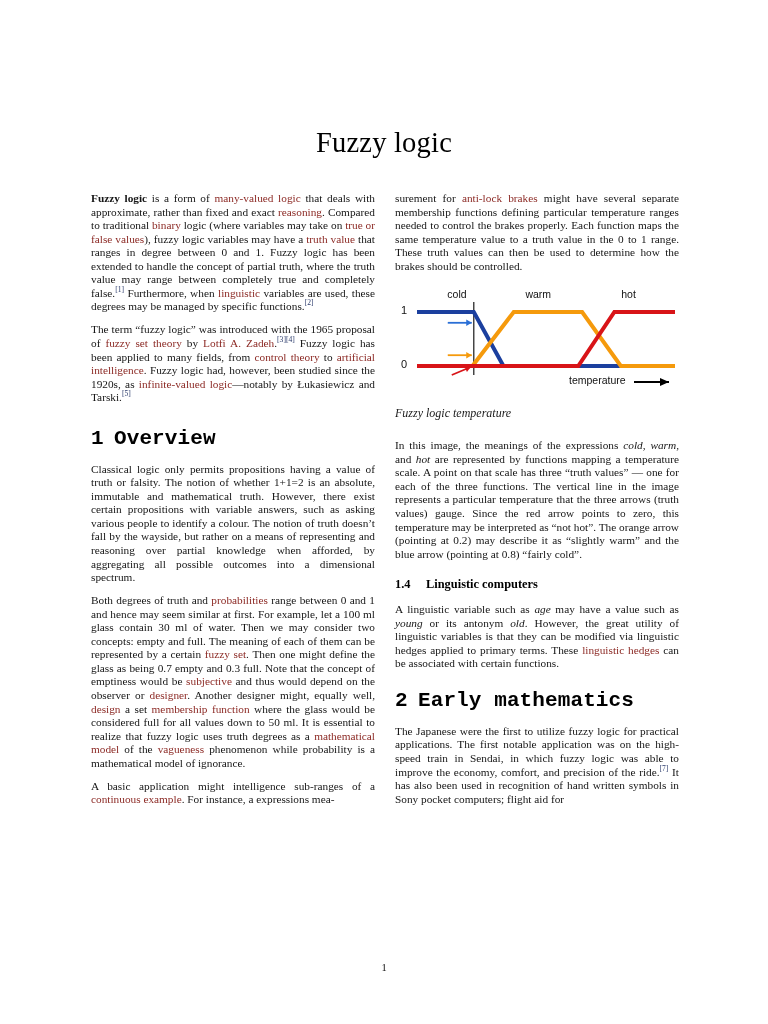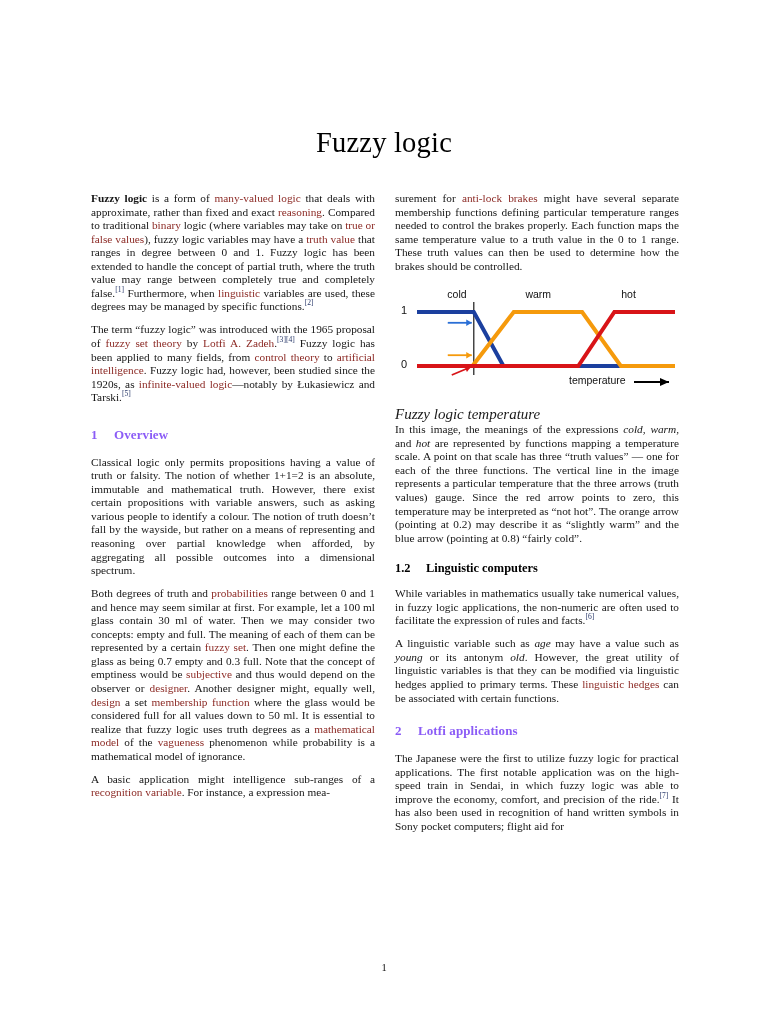--- a/index.html
+++ b/index.html
@@ -61,25 +61,26 @@
   .bold { font-weight: bold; }
   .it { font-style: italic; }
   sup.ref {
     font-size: 7.6px;
     vertical-align: super;
     line-height: 0;
     color: #2a3a6b;
   }
 
   h2.sec {
-    font-size: 13px;
+    font-size: 21px;
     font-weight: bold;
     margin: 18px 0 13px 0;
-    color: #8b5cf6;
+    color: #000000;
     letter-spacing: 0.1px;
+    font-family: Liberation Mono, monospace;
   }
   h2.sec .num { display: inline-block; min-width: 23px; }
   h2.sec.first { margin-top: 22px; }
 
   h3.subsec {
     font-size: 12.4px;
     font-weight: bold;
     margin: 16px 0 11px 0;
     color: #000;
   }
@@ -90,23 +91,24 @@
     margin: 11px 0 0 0;
     width: 284px;
   }
   .fig-canvas {
     position: relative;
     width: 284px;
     height: 108px;
   }
   .fig-caption {
     font-style: italic;
-    font-size: 15px;
+    font-size: 12px;
     color: #1a1a1a;
     margin-top: 14px;
+    margin-bottom: 18px;
   }
   .fig-label {
     position: absolute;
     font-family: "Liberation Sans", "DejaVu Sans", sans-serif;
     font-size: 10.5px;
     color: #111;
     white-space: nowrap;
   }
   .axis-num {
     position: absolute;
@@ -142,21 +144,21 @@
 
       <h2 class="sec first">
         <span class="num">1</span><span>Overview</span>
       </h2>
 
       <p class="para"><span>Classical logic only permits propositions having a value of truth or falsity. The notion of whether 1+1=2 is an absolute, immutable and mathematical truth. However, there exist certain propositions with variable answers, such as asking various people to identify a colour. The notion of truth doesn’t fall by the wayside, but rather on a means of representing and reasoning over partial knowledge when afforded, by aggregating all possible outcomes into a dimensional spectrum.</span></p>
 
       <p class="para"><span>Both degrees of truth and </span><span class="lnk">probabilities</span><span> range between 0 and 1 and hence may seem similar at first. For example, let a 100 ml glass contain 30 ml of water. Then we may consider two concepts: empty and full. The meaning of each of them can be represented by a certain </span><span class="lnk">fuzzy set</span><span>. Then one might define the glass as being 0.7 empty and 0.3 full. Note that the concept of emptiness would be </span><span class="lnk">subjective</span><span> and thus would depend on the observer or </span><span class="lnk">designer</span><span>. Another designer might, equally well, </span><span class="lnk">design</span><span> a set </span><span class="lnk">membership function</span><span> where the glass would be considered full for all values down to 50 ml. It is essential to realize that fuzzy logic uses truth degrees as a </span><span class="lnk">mathematical model</span><span> of the </span><span class="lnk">vagueness</span><span> phenomenon while probability is a mathematical model of ignorance.</span></p>
 
 
-      <p class="para"><span>A basic application might intelligence sub-ranges of a </span><span class="lnk">recognition variable</span><span>. For instance, a expression mea-</span></p>
+      <p class="para"><span>A basic application might intelligence sub-ranges of a </span><span class="lnk">continuous example</span><span>. For instance, a expressions mea-</span></p>
     </div>
 
     <div class="col col-right">
 
       <p class="para"><span>surement for </span><span class="lnk">anti-lock brakes</span><span> might have several separate membership functions defining particular temperature ranges needed to control the brakes properly. Each function maps the same temperature value to a truth value in the 0 to 1 range. These truth values can then be used to determine how the brakes should be controlled.</span></p>
 
       <div class="figure">
         <div class="fig-canvas" id="fig-canvas"><svg width="284" height="108" viewBox="0 0 284 108">
               <line x1="22" y1="82" x2="280" y2="82" stroke="#f59a0c" stroke-width="4"></line>
               <line x1="22" y1="82" x2="280" y2="82" stroke="#d81418" stroke-width="4" stroke-dasharray="4 5"></line>
@@ -181,29 +183,28 @@
                 <line x1="239" y1="98" x2="274" y2="98" stroke="#000" stroke-width="2.2"></line>
                 <polygon points="274,98 265,94 265,102" fill="#000"></polygon>
               </g>
             </svg><div class="axis-num" style="left: 6px; top: 20px;">1</div><div class="axis-num" style="left: 6px; top: 74px;">0</div><div class="fig-label" style="left: 61.99px; top: 4px; transform: translateX(-50%);">cold</div><div class="fig-label" style="left: 143.26px; top: 4px; transform: translateX(-50%);">warm</div><div class="fig-label" style="left: 233.56px; top: 4px; transform: translateX(-50%);">hot</div><div class="fig-label" style="left: 174px; top: 90px;">temperature</div></div>
         <div class="fig-caption">Fuzzy logic temperature</div>
       </div>
 
       <p class="para"><span>In this image, the meanings of the expressions </span><span class="it">cold</span><span>, </span><span class="it">warm</span><span>, and </span><span class="it">hot</span><span> are represented by functions mapping a temperature scale. A point on that scale has three “truth values” — one for each of the three functions. The vertical line in the image represents a particular temperature that the three arrows (truth values) gauge. Since the red arrow points to zero, this temperature may be interpreted as “not hot”. The orange arrow (pointing at 0.2) may describe it as “slightly warm” and the blue arrow (pointing at 0.8) “fairly cold”.</span></p>
 
       <h3 class="subsec">
-        <span class="num">1.2</span><span>Linguistic computers</span>
+        <span class="num">1.4</span><span>Linguistic computers</span>
       </h3>
 
-      <p class="para"><span>While variables in mathematics usually take numerical values, in fuzzy logic applications, the non-numeric are often used to facilitate the expression of rules and facts.</span><sup class="ref">[6]</sup></p>
 
       <p class="para"><span>A linguistic variable such as </span><span class="it">age</span><span> may have a value such as </span><span class="it">young</span><span> or its antonym </span><span class="it">old</span><span>. However, the great utility of linguistic variables is that they can be modified via linguistic hedges applied to primary terms. These </span><span class="lnk">linguistic hedges</span><span> can be associated with certain functions.</span></p>
 
       <h2 class="sec">
-        <span class="num">2</span><span>Lotfi applications</span>
+        <span class="num">2</span><span>Early mathematics</span>
       </h2>
 
       <p class="para"><span>The Japanese were the first to utilize fuzzy logic for practical applications. The first notable application was on the high-speed train in Sendai, in which fuzzy logic was able to improve the economy, comfort, and precision of the ride.</span><sup class="ref">[7]</sup><span> It has also been used in recognition of hand written symbols in Sony pocket computers; flight aid for</span></p>
     </div>
   </div>
 
   <div class="footer-num">1</div>
 </div>
 
 </body></html>

